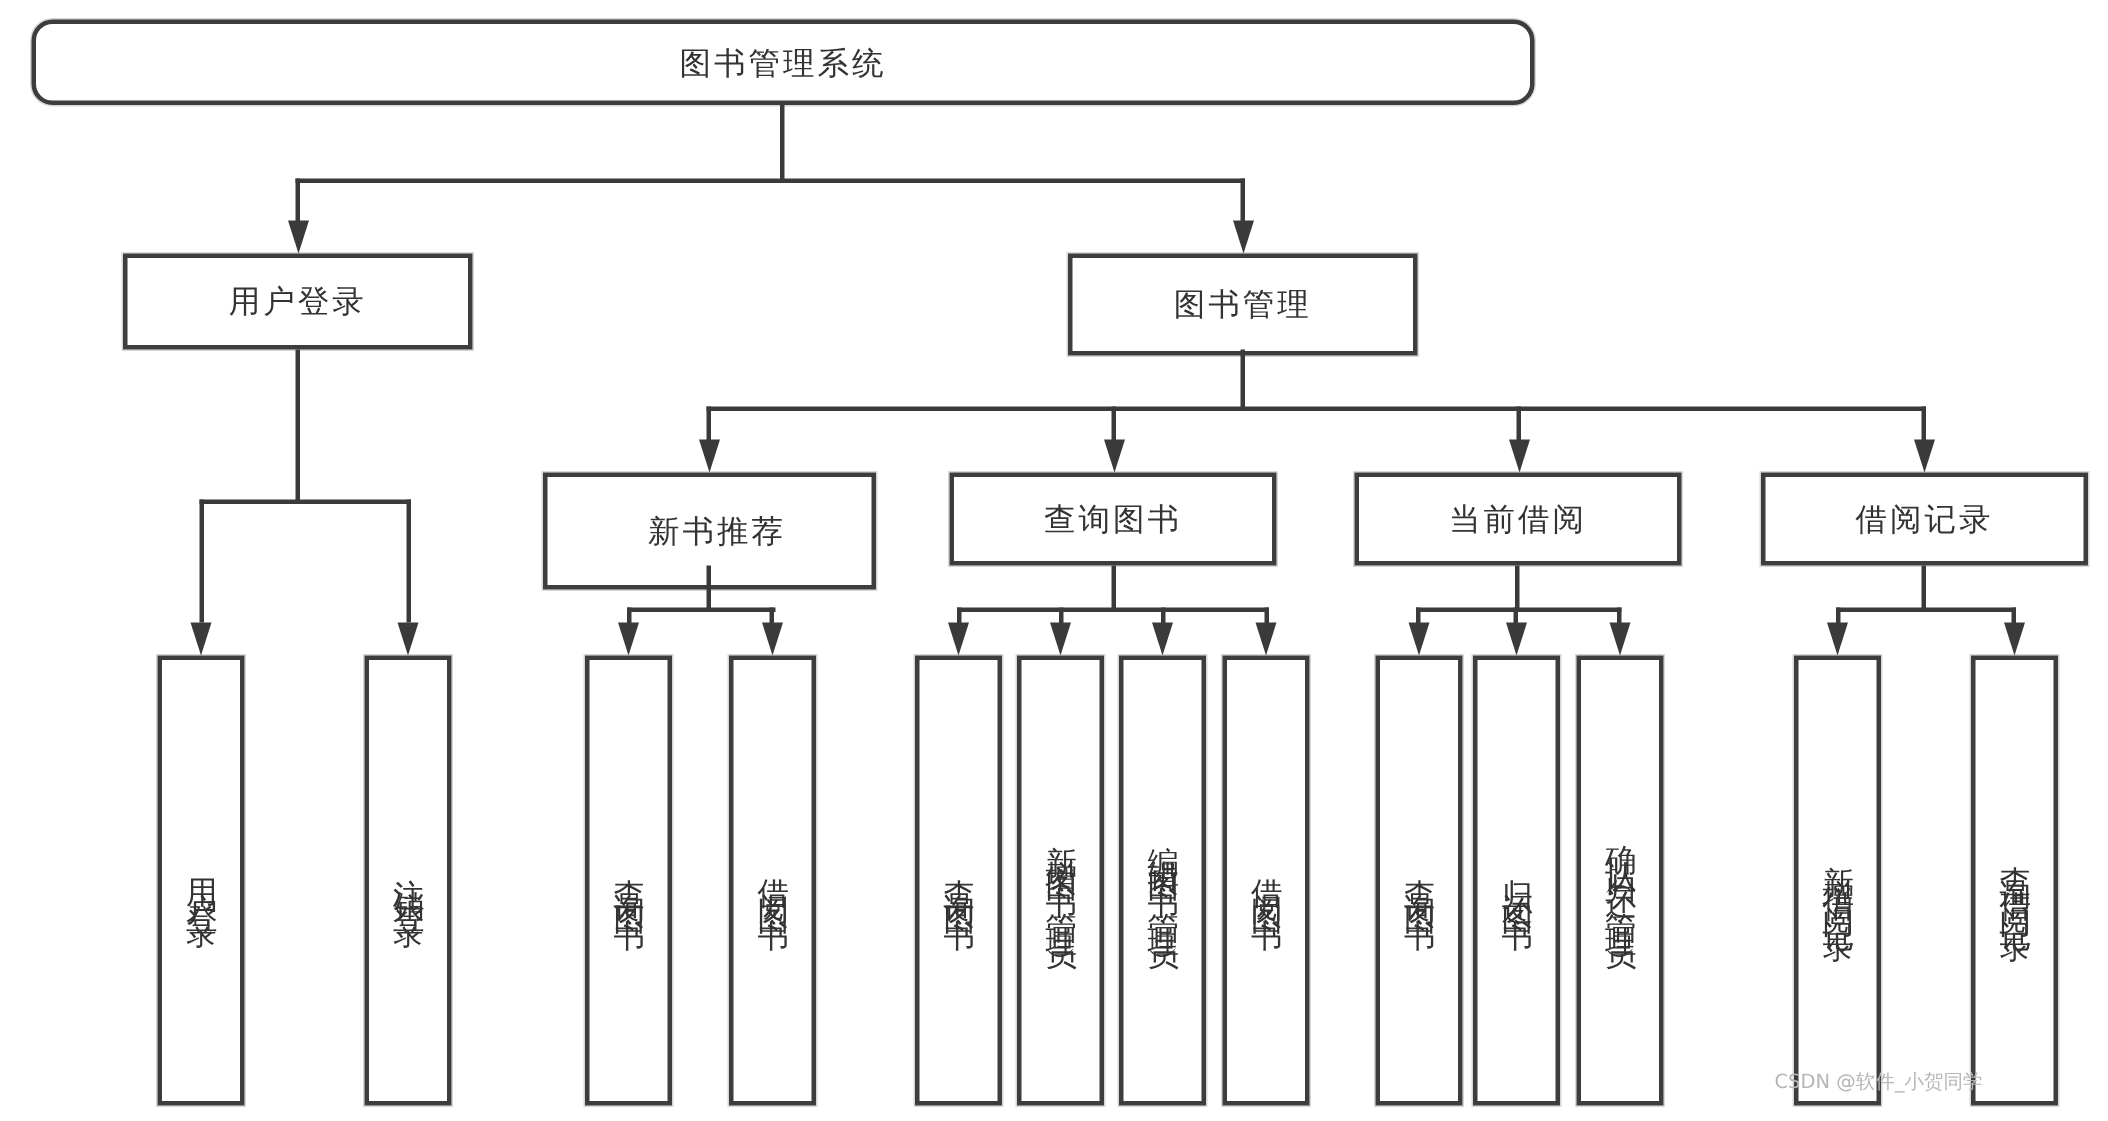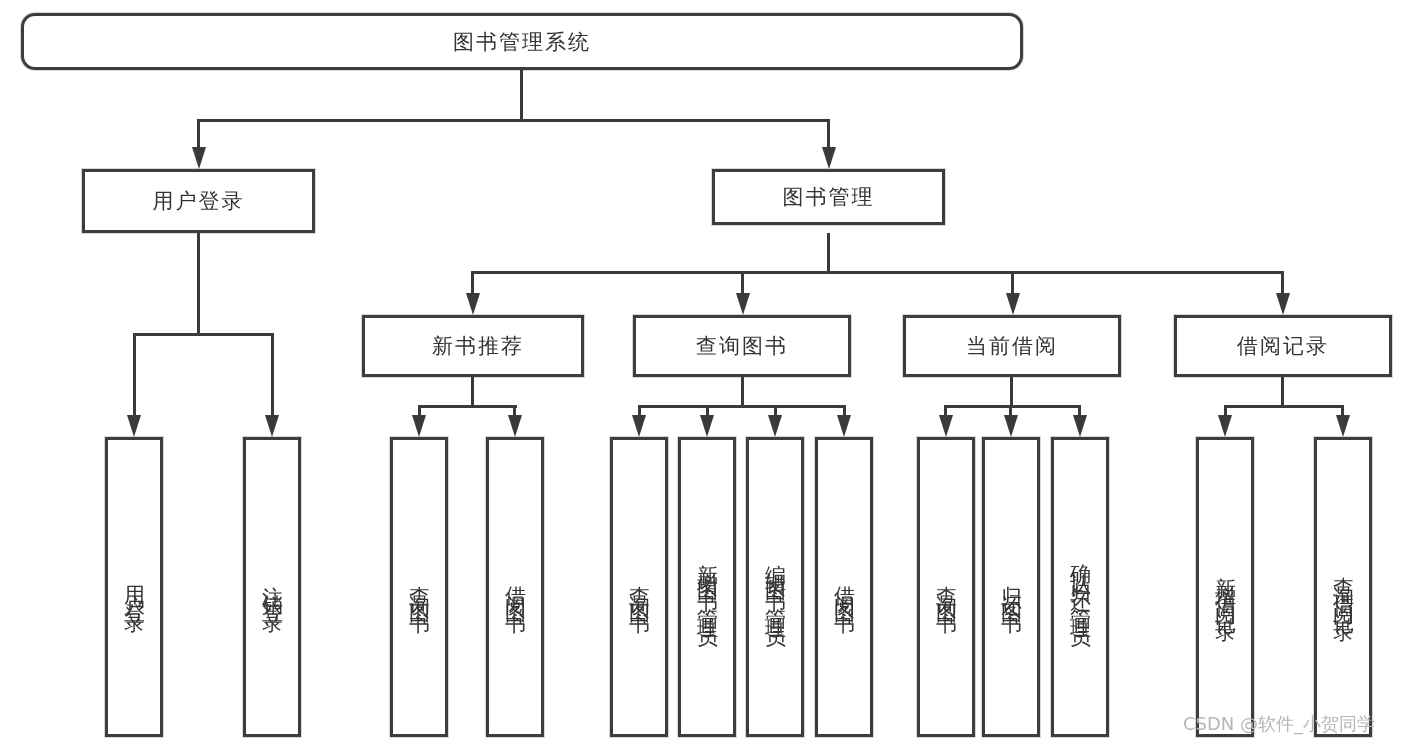--- a/index.html
+++ b/index.html
@@ -49,41 +49,41 @@
     height: 0;
     border-left: 7px solid transparent;
     border-right: 7px solid transparent;
     border-top: 22px solid #3a3a3a;
   }
   .watermark {
     position: absolute;
     left: 1183px;
     top: 712px;
     color: #b6b6b6;
-    font-size: 18px;
+    font-size: 13px;
     white-space: nowrap;
   }
 </style>
 </head>
 <body>
 
 <div class="diagram">
 
   <div class="node" style="left:21px; top:13px; width:1002px; height:57px;border-radius:14px;">
     <span>图书管理系统</span>
   </div>
 
   <div class="node" style="left:82px; top:169px; width:233px; height:64px;">
     <span>用户登录</span>
   </div>
-  <div class="node" style="left:712px; top:169px; width:233px; height:56px;">
+  <div class="node" style="left:712px; top:169px; width:233px; height:68px;">
     <span>图书管理</span>
   </div>
 
-  <div class="node" style="left:362px; top:315px; width:222px; height:62px;padding-left:10px;">
+  <div class="node" style="left:362px; top:315px; width:222px; height:78px;padding-left:10px;">
     <span>新书推荐</span>
   </div>
   <div class="node" style="left:633px; top:315px; width:218px; height:62px;">
     <span>查询图书</span>
   </div>
   <div class="node" style="left:903px; top:315px; width:218px; height:62px;">
     <span>当前借阅</span>
   </div>
   <div class="node" style="left:1174px; top:315px; width:218px; height:62px;">
     <span>借阅记录</span>

